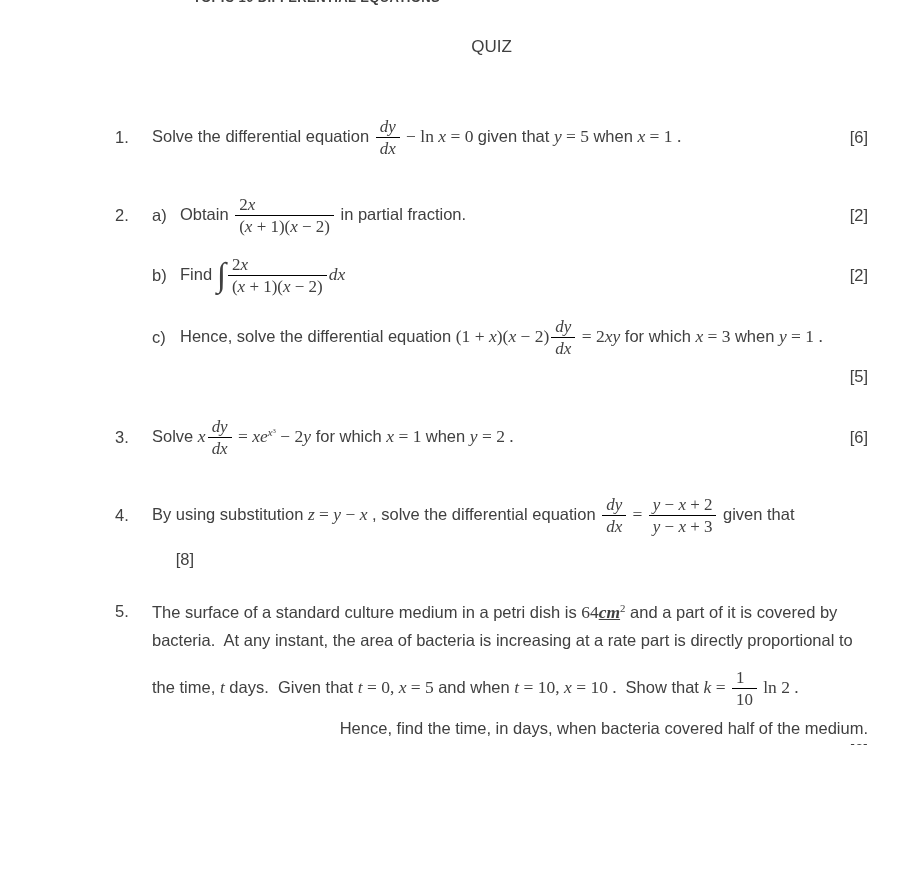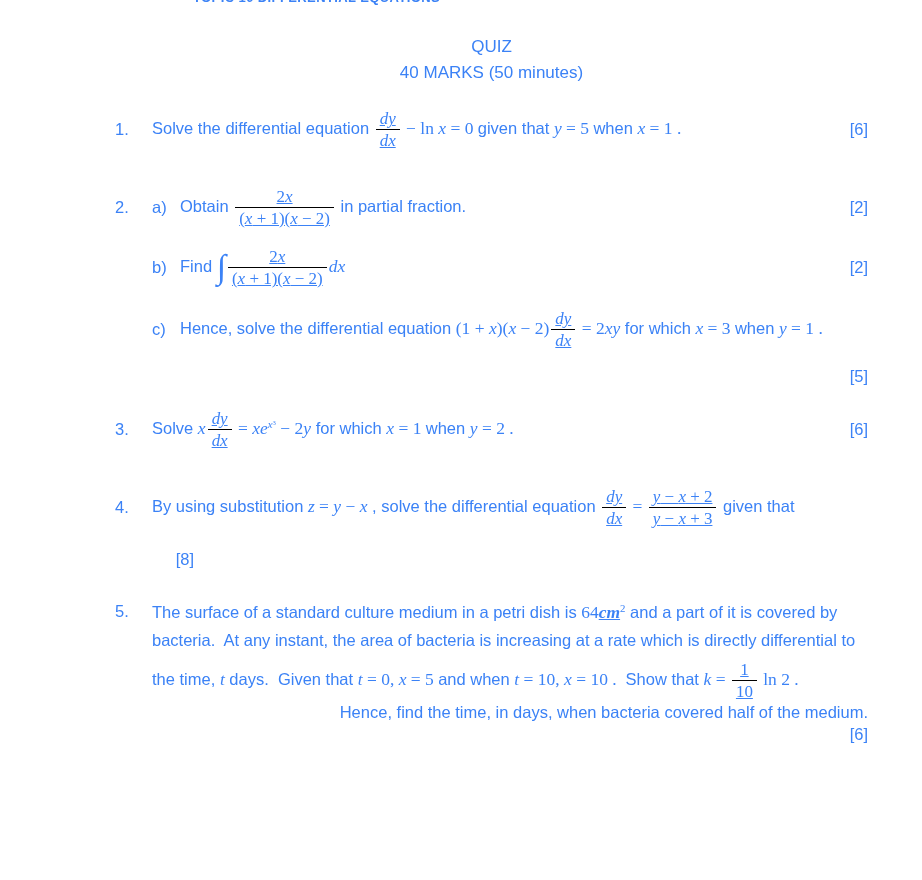--- a/index.html
+++ b/index.html
@@ -1,20 +1,20 @@
 <!DOCTYPE html>
 <html><head>
 <meta charset="utf-8">
 <style>
   html,body{margin:0;padding:0;background:#ffffff;}
   .page{
     position:relative;
     width:922px;height:745px;
     background:#ffffff;
-    color:#3b82f6;
+    color:#404040;
     font-family:"Liberation Sans",sans-serif;
     overflow:hidden;
   }
   
   .clipped-header{
     position:absolute;left:193px;top:0;width:300px;height:7px;overflow:hidden;
   }
   .clipped-header span{
     display:block;margin-top:-10px;
     font-family:"Liberation Sans",sans-serif;
@@ -35,42 +35,41 @@
   .qletter{flex:none;width:28px;}
   .qbody{flex:1;min-width:0;}
   .qmarks{flex:none;width:42px;text-align:right;}
   
   .seg-t{font-family:"Liberation Sans",sans-serif;white-space:pre-wrap;}
   .seg-m{font-family:"Liberation Serif",serif;font-style:italic;font-size:106%;white-space:pre-wrap;}
   .seg-u{font-family:"Liberation Serif",serif;font-size:106%;white-space:pre-wrap;}
   .seg-bi{font-family:"Liberation Serif",serif;font-style:italic;font-weight:bold;font-size:106%;white-space:pre-wrap;text-decoration:underline;}
   .seg-int{font-family:"Liberation Serif",serif;font-size:205%;vertical-align:middle;line-height:.85;white-space:pre-wrap;}
   .frac{
-    display:inline-block;vertical-align:middle;text-align:center;
-    font-size:97%;line-height:1.25;margin:0 2px;text-decoration:underline;
+    display:inline-block;vertical-align:middle;text-align:left;
+    font-size:97%;line-height:1.25;margin:8px 2px;
   }
   .frac .num,.frac .den{display:block;padding:0 4px;}
   .frac .den{border-top:1.4px solid #000;}
   .msup{font-size:62%;position:relative;bottom:.55em;white-space:pre-wrap;}
   
   .qline{min-height:29px;}
   .qline-last{display:flex;justify-content:space-between;align-items:flex-end;flex-direction:column;}
 </style>
 </head>
 <body>
 
 <div class="page">
 
   <div class="clipped-header">
     <span>TOPIC 10 DIFFERENTIAL EQUATIONS</span>
   </div>
 
   <div class="titles">
     <div>QUIZ</div>
-    <div>40 MARKS (50 minutes)</div>
   </div>
 
   <div class="qrow" style="top:108px">
     <div class="qnum">1.</div>
     <div class="qbody"><span class="seg-t">Solve the differential equation </span><span class="frac"><span class="num"><span class="seg-m">dy</span></span><span class="den"><span class="seg-m">dx</span></span></span><span class="seg-u"> − ln </span><span class="seg-m">x</span><span class="seg-u"> = 0 </span><span class="seg-t">given that </span><span class="seg-m">y</span><span class="seg-u"> = 5 </span><span class="seg-t">when </span><span class="seg-m">x</span><span class="seg-u"> = 1 .</span></div>
     <div class="qmarks">[6]</div>
   </div>
 
   <div class="qrow" style="top:186px">
     <div class="qnum">2.</div>
@@ -108,21 +107,21 @@
   </div>
   <div class="qrow" style="top:549px">
     <div class="qnum"></div>
     <div class="qmarks">[8]</div>
   </div>
 
   <div class="qrow" style="top:601px;align-items:flex-start">
     <div class="qnum">5.</div>
     <div class="qbody">
       <div class="qline"><span class="seg-t">The surface of a standard culture medium in a petri dish is </span><span class="seg-u">64</span><span class="seg-bi">cm</span><span class="msup"><span class="seg-u">2</span></span><span class="seg-t"> and a part of it is covered by</span></div>
-      <div class="qline"><span class="seg-t">bacteria.  At any instant, the area of bacteria is increasing at a rate which is directly differential to</span></div>
+      <div class="qline"><span class="seg-t">bacteria.  At any instant, the area of bacteria is increasing at a rate part is directly proportional to</span></div>
       <div class="qline"><span class="seg-t">the time, </span><span class="seg-m">t</span><span class="seg-t"> days.  Given that </span><span class="seg-m">t</span><span class="seg-u"> = 0, </span><span class="seg-m">x</span><span class="seg-u"> = 5 </span><span class="seg-t">and when </span><span class="seg-m">t</span><span class="seg-u"> = 10, </span><span class="seg-m">x</span><span class="seg-u"> = 10 . </span><span class="seg-t"> Show that </span><span class="seg-m">k</span><span class="seg-u"> = </span><span class="frac"><span class="num"><span class="seg-u">1</span></span><span class="den"><span class="seg-u">10</span></span></span><span class="seg-u"> ln 2 .</span></div>
       <div class="qline qline-last">
         <span><span class="seg-t">Hence, find the time, in days, when bacteria covered half of the medium.</span></span>
         <span>[6]</span>
       </div>
     </div>
   </div>
 
 </div>
 

